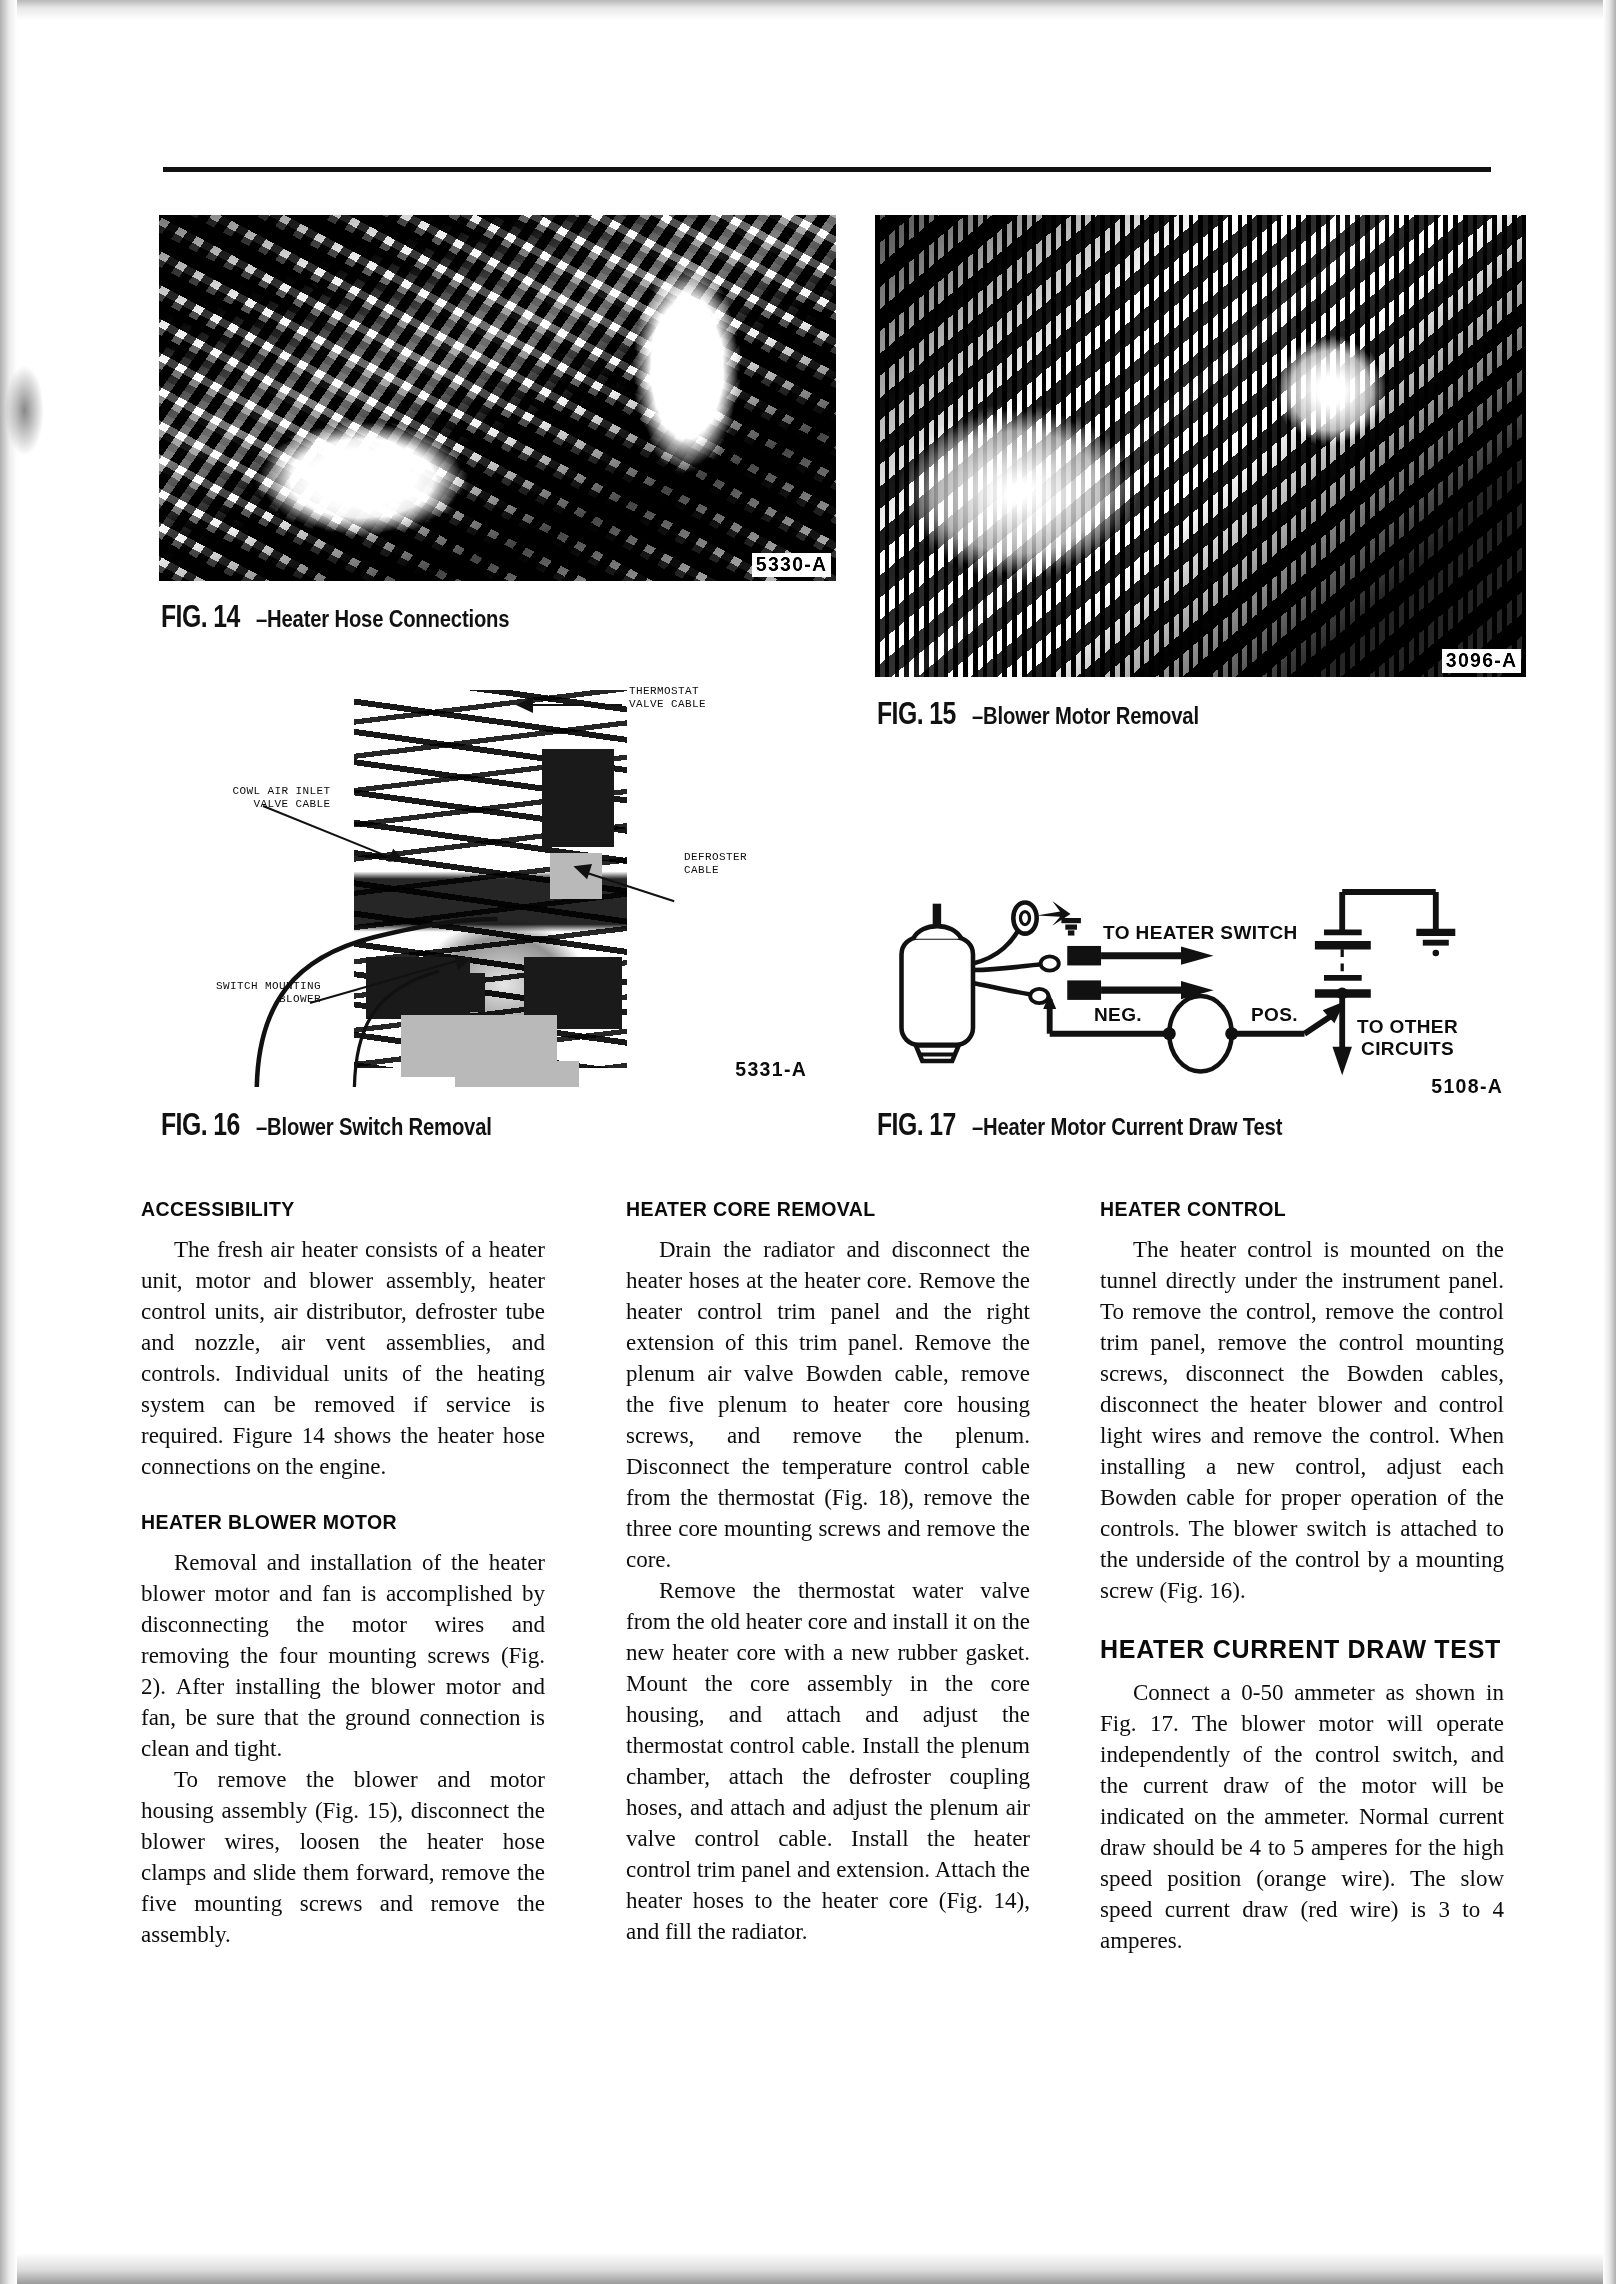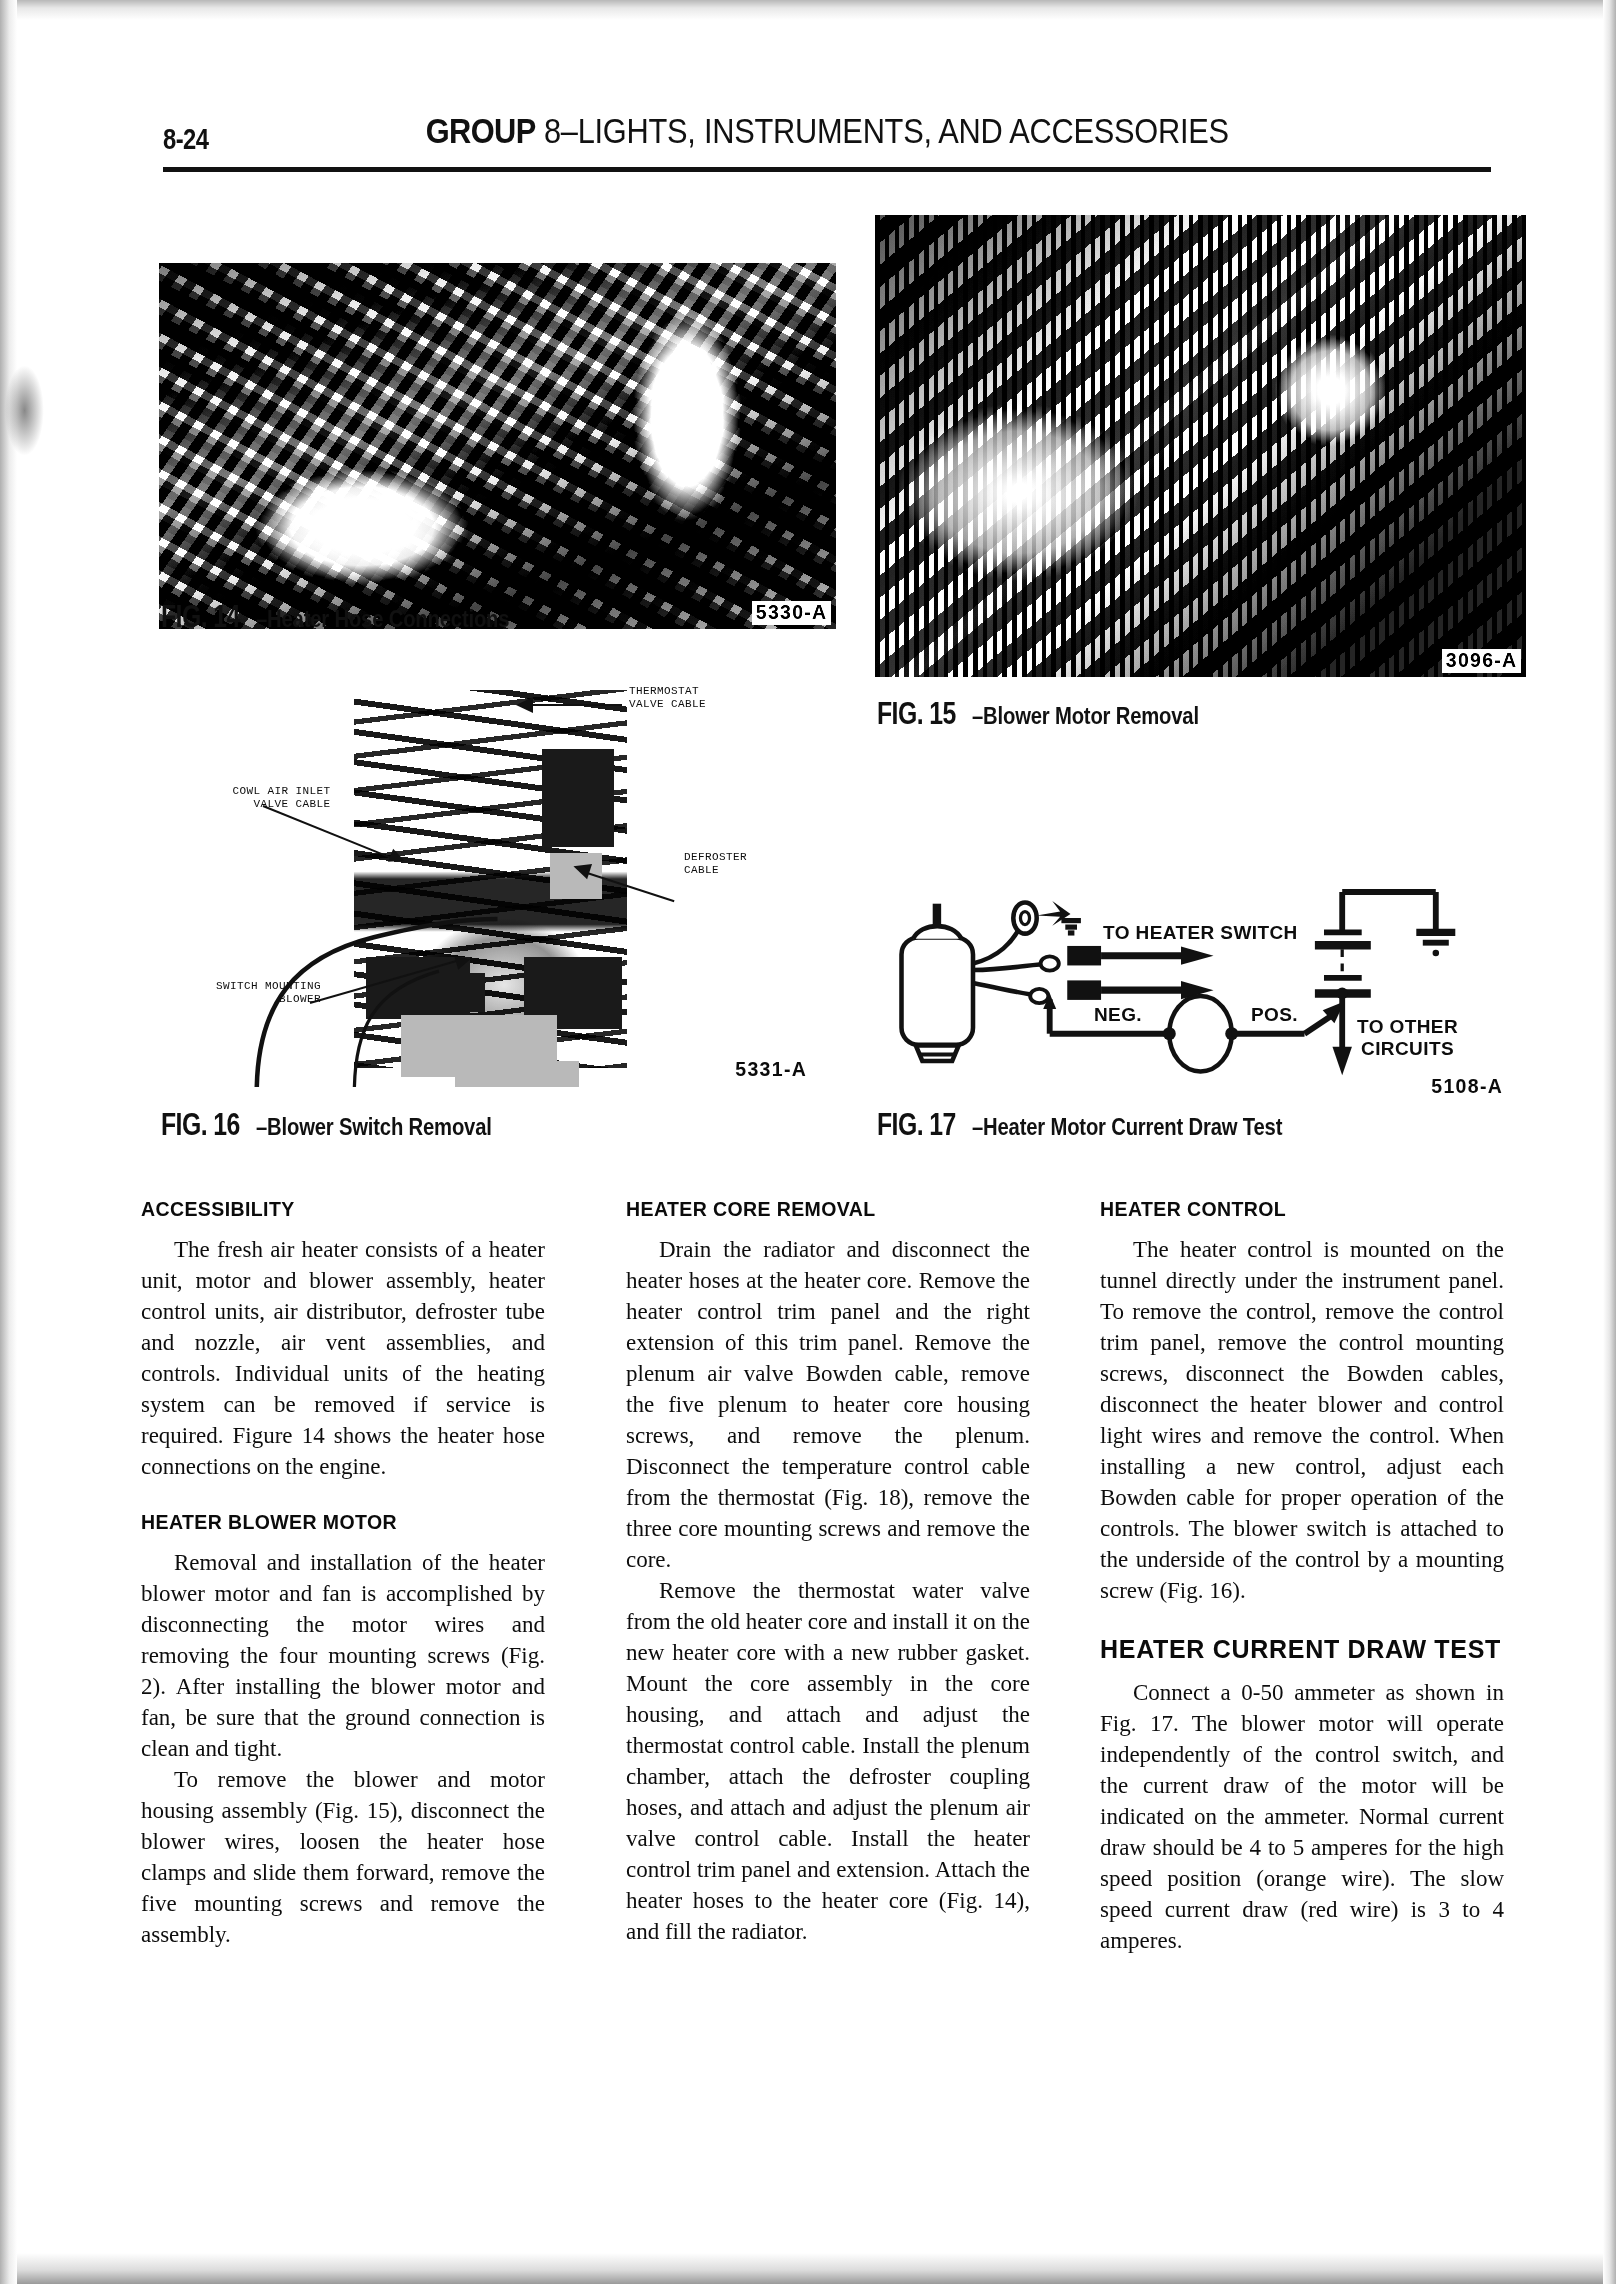--- a/index.html
+++ b/index.html
@@ -125,21 +125,20 @@
   .ph14 {
     left: 159px; top: 215px; width: 677px; height: 366px;
     background:
       radial-gradient(ellipse 78px 150px at 78% 42%, #f2f2f2 0%, #d8d8d8 45%, rgba(0,0,0,0) 70%),
       radial-gradient(ellipse 143px 78px at 30% 72%, #efefef 0%, #c6c6c6 50%, rgba(0,0,0,0) 75%),
       repeating-linear-gradient(28deg, #1c1c1c 0px, #1c1c1c 7.8px, #5e5e5e 7.8px, #5e5e5e 14.3px, #c9c9c9 14.3px, #c9c9c9 22px, #2e2e2e 22px, #2e2e2e 30px),
       repeating-linear-gradient(-55deg, rgba(10,10,10,0.55) 0px, rgba(10,10,10,0.55) 10.4px, rgba(225,225,225,0.42) 10.4px, rgba(225,225,225,0.42) 19.5px),
       linear-gradient(160deg, #3a3a3a, #8c8c8c 40%, #2a2a2a 75%, #565656);
     background-blend-mode: screen, screen, overlay, overlay, normal;
     filter: contrast(1.5) grayscale(1);
-    margin-top: 48px;
   }
   .ph15 {
     left: 875px; top: 215px; width: 651px; height: 462px;
     background:
       radial-gradient(circle 72px at 70% 38%, #f5f5f5 0%, #9a9a9a 55%, rgba(0,0,0,0) 78%),
       radial-gradient(ellipse 150px 111px at 22% 60%, #e0e0e0 0%, #8a8a8a 55%, rgba(0,0,0,0) 80%),
       repeating-linear-gradient(90deg, #111 0px, #111 4.6px, #e6e6e6 4.6px, #e6e6e6 9.8px),
       repeating-linear-gradient(-40deg, rgba(8,8,8,0.7) 0px, rgba(8,8,8,0.7) 17px, rgba(200,200,200,0.35) 17px, rgba(200,200,200,0.35) 34px),
       linear-gradient(135deg, #2b2b2b, #7d7d7d 45%, #1e1e1e 80%);
     background-blend-mode: screen, screen, overlay, overlay, normal;
@@ -251,28 +250,20 @@
 <body>
 
 <div class="page">
 
   <div class="scan-edge-top"></div>
   <div class="scan-edge-bottom"></div>
   <div class="scan-edge-left"></div>
   <div class="scan-edge-right"></div>
   <div class="smudge-left"></div>
 
-  <div class="header">
-    <div class="folio">8-24</div>
-    <div class="header-title">
-      <span class="header-title-inner">
-        <span class="grp">GROUP</span><span class="rest"> 8–LIGHTS, INSTRUMENTS, AND ACCESSORIES</span>
-      </span>
-    </div>
-  </div>
   <div class="header-rule"></div>
 
   <div class="fig-photo ph14">
     <div class="photo-code" style="right:5.2px;bottom:3.9px;">5330-A</div>
   </div>
   <div class="fig-caption" style="left:161px; top:599px;">
     <span class="fig-num">FIG. 14</span><span class="fig-text">–Heater Hose Connections</span>
   </div>
 
   <div class="fig-photo ph15">

